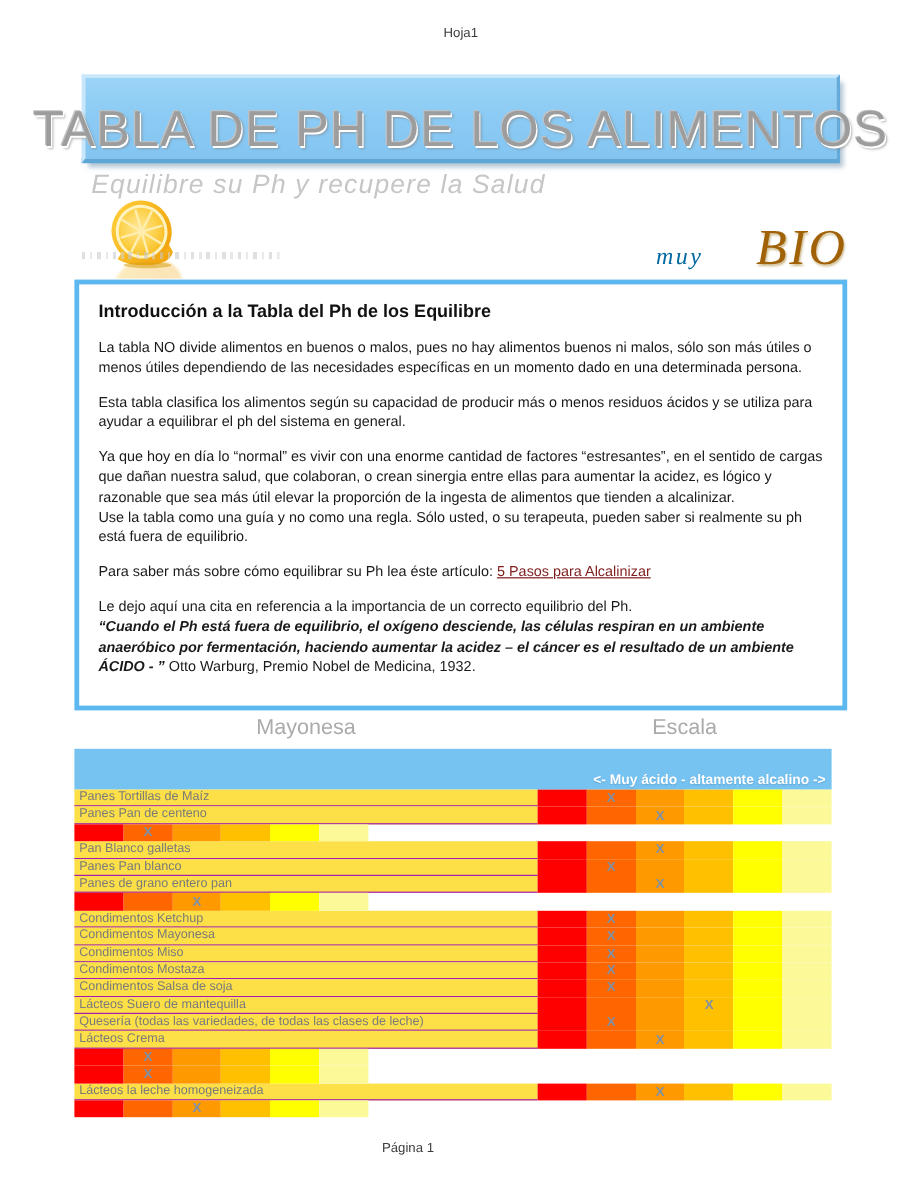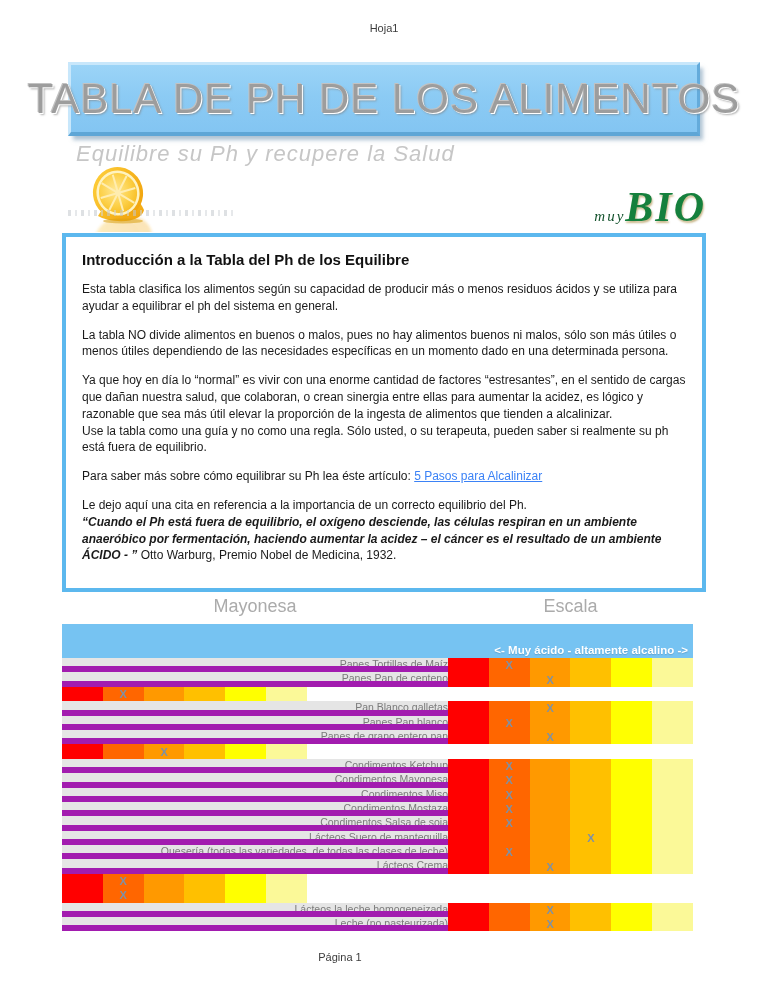--- a/index.html
+++ b/index.html
@@ -12,67 +12,67 @@
     font-size:11px;color:#3c3c3c;}
   .page-footer{position:absolute;top:951px;left:0;width:680px;text-align:center;
     font-size:11px;color:#3c3c3c;}
   
   .banner{
     position:absolute;left:68px;top:62px;width:632px;height:74px;
     background:linear-gradient(180deg,#9bd4f7 0%,#8ccbf4 45%,#83c5f2 100%);
     border-top:3px solid #c8e7fb;border-left:3px solid #c8e7fb;
     border-right:3px solid #64abdb;border-bottom:4px solid #5ea6d6;
     box-shadow:4px 5px 4px -1px rgba(110,145,175,0.55);
-    box-sizing:border-box;display:flex;align-items:center;justify-content:center;
+    box-sizing:border-box;display:flex;align-items:flex-end;justify-content:center;
   }
   .banner-title{
     font-size:42px;letter-spacing:1px;color:#9d9d9d;white-space:nowrap;
     text-shadow:-1px -1px 0 #c2c2c2, 1px 1px 0 #ffffff, 2px 2px 2px rgba(130,130,130,0.6);
   }
   .subtitle{
     position:absolute;left:76px;top:141px;font-size:22px;font-style:italic;
     color:#c6c6c6;letter-spacing:1px;white-space:nowrap;
   }
   
   .lemon-wrap{position:absolute;left:68px;top:166px;width:170px;height:66px;}
   .watermark-noise{position:absolute;left:0px;top:44px;width:165px;height:6px;opacity:.55;
     background:repeating-linear-gradient(90deg,#c3c8cd 0 3px,transparent 3px 7px,#d2d6da 7px 9px,transparent 9px 13px);}
   .logo{position:absolute;top:183px;left:530px;width:176px;height:48px;text-align:right;white-space:nowrap;}
-  .logo-prefix{font-family:"Liberation Serif",serif;font-style:italic;color:#14532d;
-    font-size:15px;vertical-align:baseline;letter-spacing:2px;margin-left:12px;}
-  .logo-main{font-family:"Liberation Serif",serif;font-style:italic;font-weight:bold;
-    font-size:42px;color:#15803d;letter-spacing:2px;
-    text-shadow:1px 2px 2px rgba(140,100,0,0.45), 0 0 1px #fff;}
+  .logo-prefix{font-family:"Liberation Serif",serif;font-style:italic;color:#0369a1;
+    font-size:20px;vertical-align:baseline;letter-spacing:2px;margin-left:12px;}
+  .logo-main{font-family:"Liberation Serif",serif;font-style:italic;font-weight:normal;
+    font-size:42px;color:#a16207;letter-spacing:2px;
+    text-shadow:1px 2px 2px rgba(140,100,0,0.45), 0 0 1px #fff;margin-left:44px;}
   
   .intro-box{
     position:absolute;left:62px;top:233px;width:644px;height:359px;box-sizing:border-box;
     border:4px solid #5cb8ee;background:#fff;padding:12px 16px;overflow:hidden;
   }
   .intro-heading{font-size:15px;font-weight:bold;color:#111;margin:2px 0 13px 0;}
   .intro-box p{font-size:12px;line-height:1.4;color:#1a1a1a;margin:0 0 12px 0;}
   .intro-box p.tight{margin:0;}
-  .intro-link{color:#3b82f6;text-decoration:underline;cursor:pointer;}
+  .intro-link{color:#7f1d1d;text-decoration:underline;cursor:pointer;}
   .quote{font-weight:bold;font-style:italic;}
   
   .col-header{position:absolute;top:596px;font-size:18px;color:#ababab;text-align:center;}
   .col-header.foods{left:62px;width:386px;}
   .col-header.scale{left:448px;width:245px;}
   .scale-bar{
     position:absolute;left:62px;top:624px;width:631px;height:34px;background:#76c3f2;
     display:flex;align-items:flex-end;justify-content:flex-end;box-sizing:border-box;
     padding:0 5px 2px 0;
   }
   .scale-note{font-size:11.5px;font-weight:bold;color:#ffffff;
     text-shadow:0 1px 1px rgba(60,110,150,0.35);white-space:nowrap;}
   .rows{position:absolute;left:62px;top:658px;width:631px;}
   .row{display:flex;height:14.4px;}
   .cell-name{
-    width:386px;box-sizing:border-box;padding-left:4px;background:#e5e5e5;
-    border-bottom:6px solid #a21caf;font-size:10.5px;color:#7a7a7a;
-    line-height:13.5px;white-space:nowrap;overflow:hidden;text-align:right;
+    width:386px;box-sizing:border-box;padding-left:4px;background:#fde047;
+    border-bottom:1px solid #a21caf;font-size:10.5px;color:#7a7a7a;
+    line-height:13.5px;white-space:nowrap;overflow:hidden;
   }
   .cell-scale{width:40.83px;position:relative;}
   .xmark{
     position:absolute;left:0;top:0;width:100%;height:100%;
     display:flex;align-items:center;justify-content:center;
     font-size:11px;font-weight:bold;color:#7e91a6;
   }
 </style>
 </head>
 <body>
@@ -125,22 +125,22 @@
   </svg>
   <div class="watermark-noise"></div>
 </div>
 
 <div class="logo">
   <span class="logo-prefix">muy</span><span class="logo-main">BIO</span>
 </div>
 
 <div class="intro-box">
   <div class="intro-heading">Introducción a la Tabla del Ph de los Equilibre</div>
+  <p>La tabla NO divide alimentos en buenos o malos, pues no hay alimentos buenos ni malos, sólo son más útiles o menos útiles dependiendo de las necesidades específicas en un momento dado en una determinada persona.</p>
   <p>Esta tabla clasifica los alimentos según su capacidad de producir más o menos residuos ácidos y se utiliza para ayudar a equilibrar el ph del sistema en general.</p>
-  <p>La tabla NO divide alimentos en buenos o malos, pues no hay alimentos buenos ni malos, sólo son más útiles o menos útiles dependiendo de las necesidades específicas en un momento dado en una determinada persona.</p>
   <p class="tight">Ya que hoy en día lo “normal” es vivir con una enorme cantidad de factores “estresantes”, en el sentido de cargas que dañan nuestra salud,  que colaboran, o crean sinergia entre ellas para aumentar la acidez, es lógico y razonable que sea más útil elevar la proporción de la ingesta de alimentos que tienden a alcalinizar.</p>
   <p>Use la tabla como una guía y no como una regla. Sólo usted, o su terapeuta, pueden saber si realmente su ph está fuera de equilibrio.</p>
   <p><span>Para saber más sobre cómo equilibrar su Ph lea éste artículo: </span><span class="intro-link">5 Pasos para Alcalinizar</span></p>
   <p class="tight">Le dejo aquí una cita en referencia a la importancia de un correcto equilibrio del Ph.</p>
   <p class="tight"><span class="quote">“Cuando el Ph está fuera de equilibrio, el oxígeno desciende, las células respiran en un ambiente anaeróbico por fermentación, haciendo aumentar la acidez – el cáncer es el resultado de un ambiente ÁCIDO - ”</span><span> Otto Warburg, Premio Nobel de Medicina, 1932.</span></p>
 </div>
 
 <div class="col-header foods">Mayonesa</div>
 <div class="col-header scale">Escala</div>
 
@@ -337,21 +337,20 @@
       <div class="cell-scale" style="background: rgb(255, 0, 0);"></div>
       <div class="cell-scale" style="background: rgb(255, 102, 0);"></div>
       <div class="cell-scale" style="background: rgb(255, 153, 0);">
         <span class="xmark">X</span>
       </div>
       <div class="cell-scale" style="background: rgb(255, 192, 0);"></div>
       <div class="cell-scale" style="background: rgb(255, 255, 0);"></div>
       <div class="cell-scale" style="background: rgb(251, 249, 152);"></div>
     </div>
     <div class="row">
-      <div class="cell-name">Leche (no pasteurizada)</div>
       <div class="cell-scale" style="background: rgb(255, 0, 0);"></div>
       <div class="cell-scale" style="background: rgb(255, 102, 0);"></div>
       <div class="cell-scale" style="background: rgb(255, 153, 0);">
         <span class="xmark">X</span>
       </div>
       <div class="cell-scale" style="background: rgb(255, 192, 0);"></div>
       <div class="cell-scale" style="background: rgb(255, 255, 0);"></div>
       <div class="cell-scale" style="background: rgb(251, 249, 152);"></div>
     </div>
   </div>

